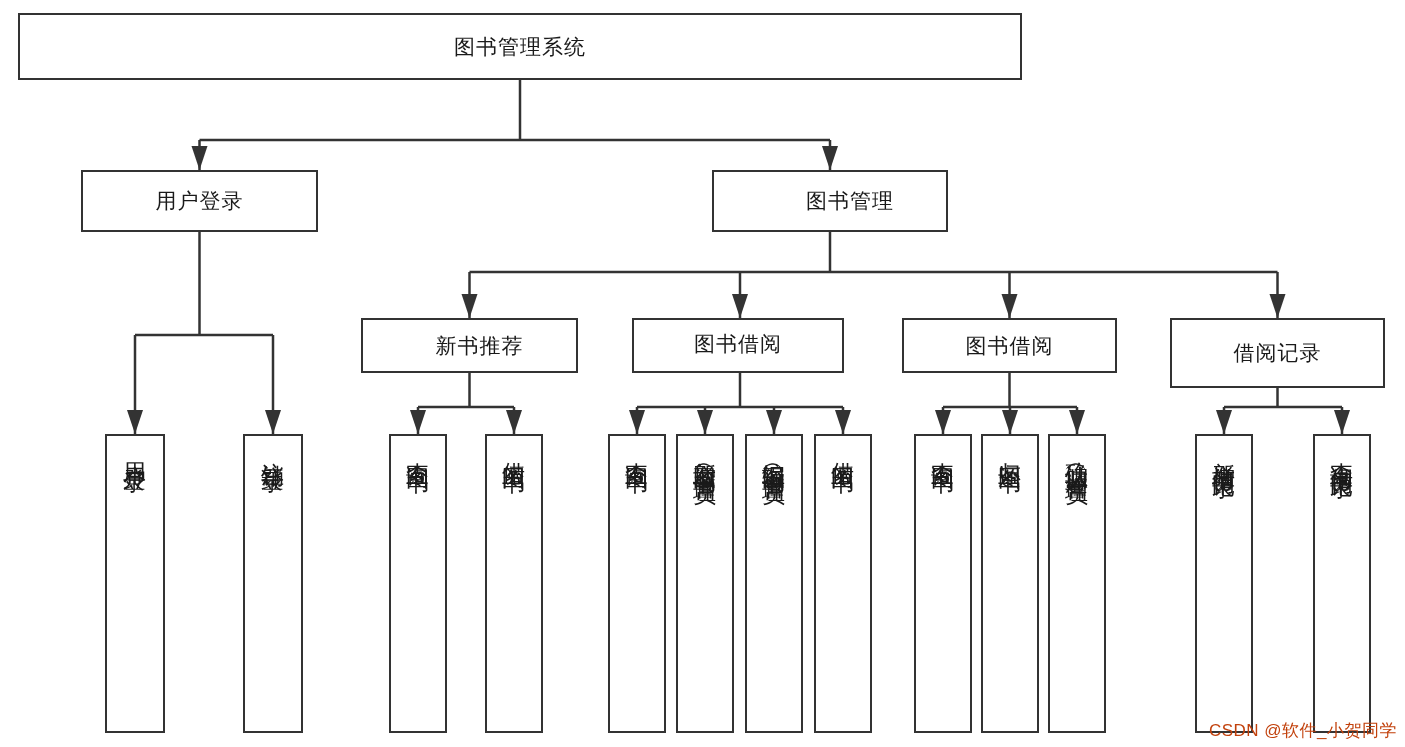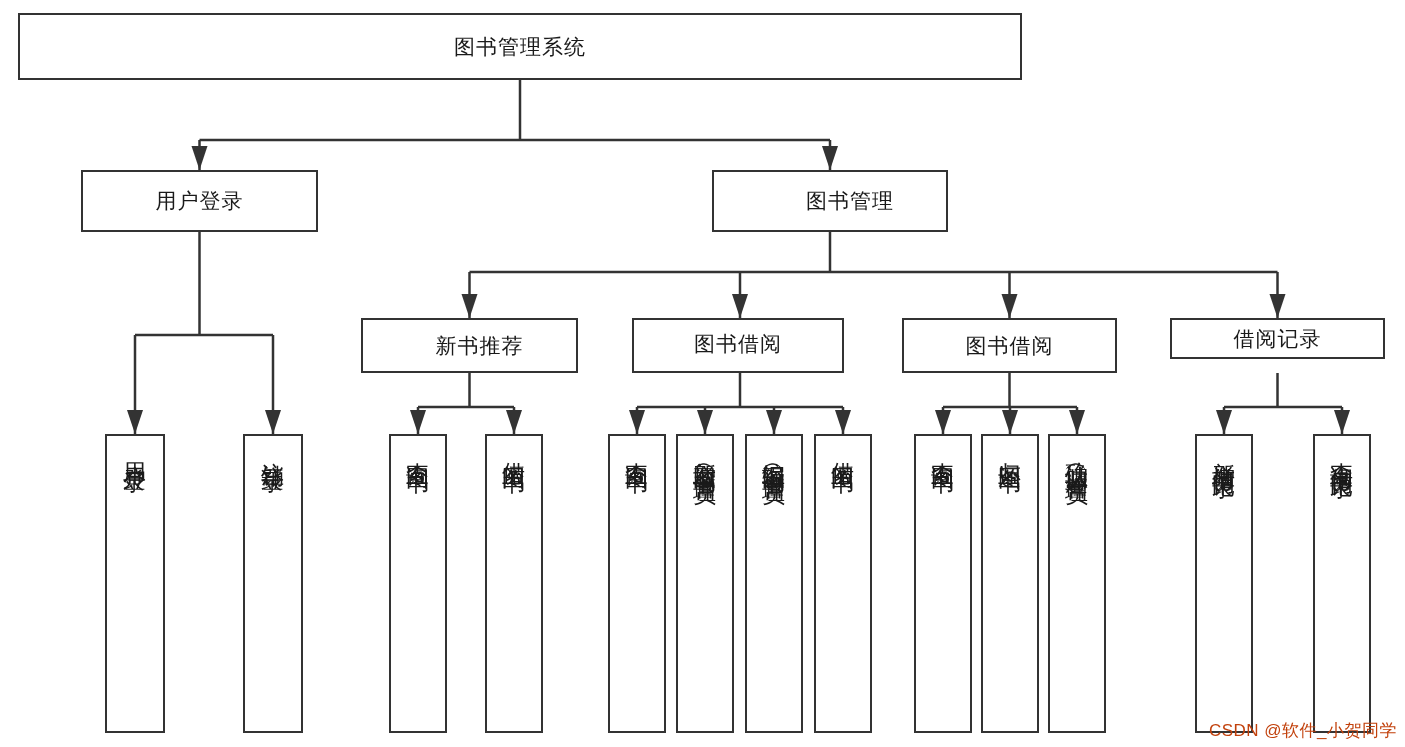--- a/index.html
+++ b/index.html
@@ -145,21 +145,21 @@
 
   <div class="node node-h" style="left: 361px; top: 318px; width: 217px; height: 55px; padding-left: 20px;">
     <span>新书推荐</span>
   </div>
   <div class="node node-h" style="left: 632px; top: 318px; width: 212px; height: 55px; font-family: Liberation Mono, monospace;">
     <span>图书借阅</span>
   </div>
   <div class="node node-h" style="left: 902px; top: 318px; width: 215px; height: 55px;">
     <span>图书借阅</span>
   </div>
-  <div class="node node-h" style="left: 1170px; top: 318px; width: 215px; height: 41px;">
+  <div class="node node-h" style="left: 1170px; top: 318px; width: 215px; height: 70px;">
     <span>借阅记录</span>
   </div>
 
   <div class="node node-v" style="left: 105px; top: 434px; width: 60px; height: 299px;">
     <span class="vtext">用户登录</span>
   </div>
   <div class="node node-v" style="left: 243px; top: 434px; width: 60px; height: 299px;">
     <span class="vtext">注销登录</span>
   </div>
   <div class="node node-v" style="left: 389px; top: 434px; width: 58px; height: 299px;">

